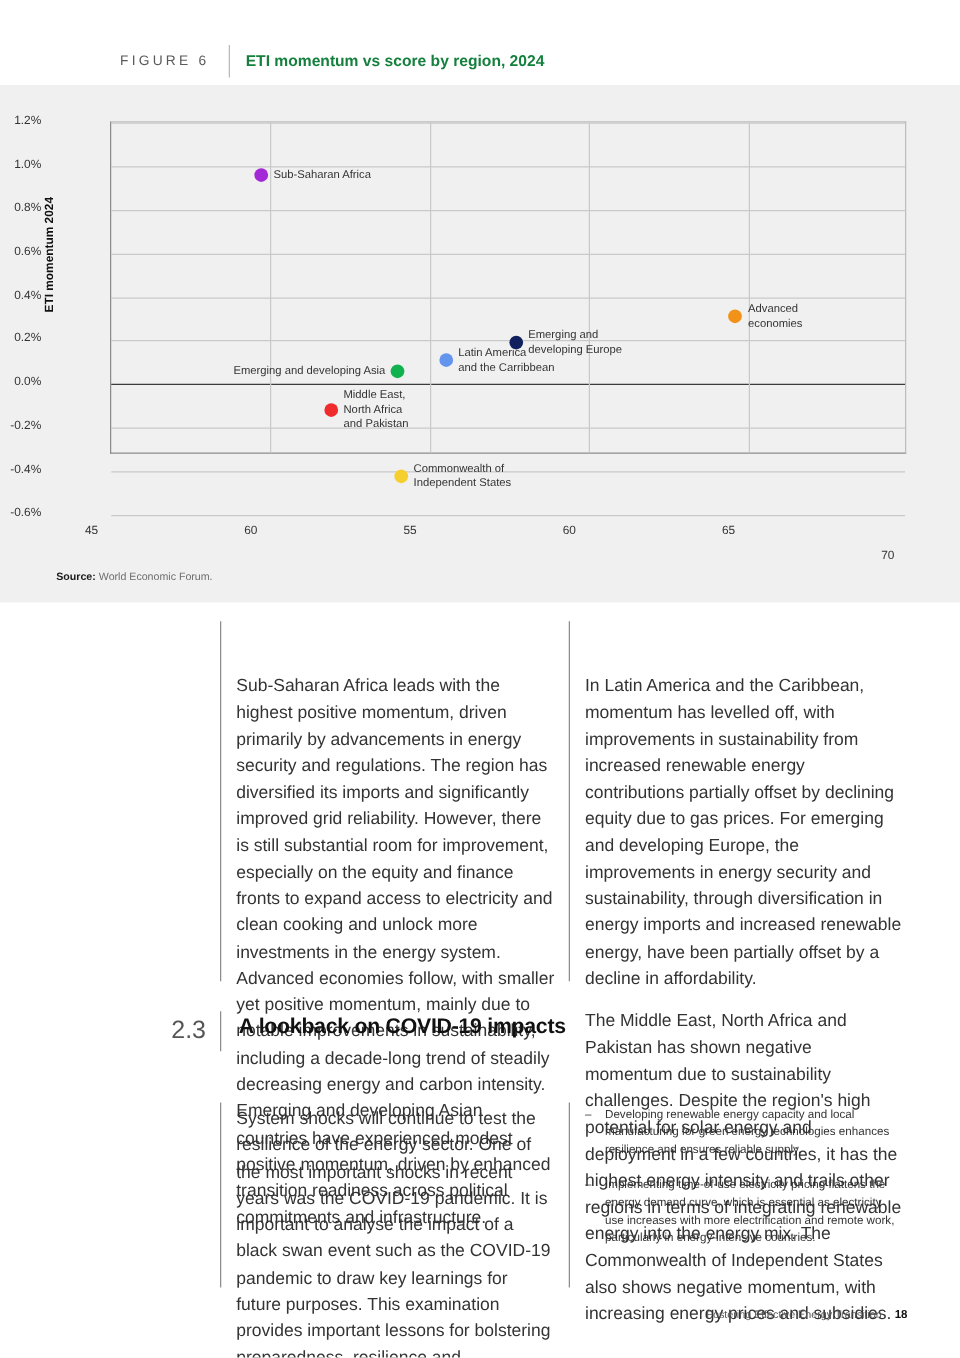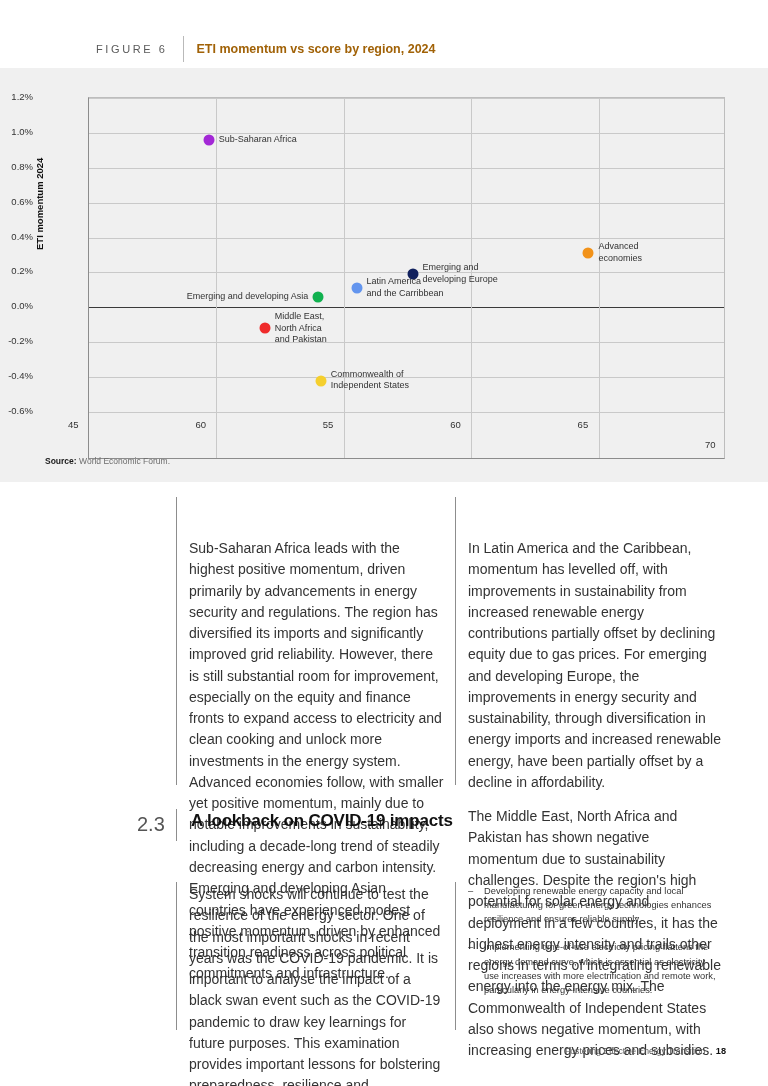--- a/index.html
+++ b/index.html
@@ -20,31 +20,31 @@
   }
   .fig-label{
     font-size:11px; letter-spacing:2.6px; color:#5a5a5a;
     font-weight:400; white-space:nowrap;
   }
   .fig-rule{
     width:1px; height:26px; background:#b9b9b9;
     margin:0 13px 0 15px;
   }
   .fig-title{
-    font-size:12.5px; font-weight:bold; color:#a16207; white-space:nowrap;
+    font-size:12.5px; font-weight:bold; color:#15803d; white-space:nowrap;
   }
 
   
   .fig-panel{
     position:absolute; left:0; top:68px; width:768px; height:414px;
     background:#f0f0f0;
   }
 
   .plot{
-    position:absolute; left:88px; top:29px; width:637px; height:362px;
+    position:absolute; left:88px; top:29px; width:637px; height:266px;
     border-left:1px solid #8c8c8c;
     border-right:1px solid #bdbdbd;
     border-top:1px solid #bdbdbd;
     border-bottom:1px solid #8c8c8c;
     box-sizing:border-box;
   }
   .grid-h{ position:absolute; left:0; right:0; height:1px; background:#c9c9c9; }
   .grid-h.zero{ background:#3a3a3a; height:1px; }
   .grid-v{ position:absolute; top:0; bottom:0; width:1px; background:#c9c9c9; }
 

